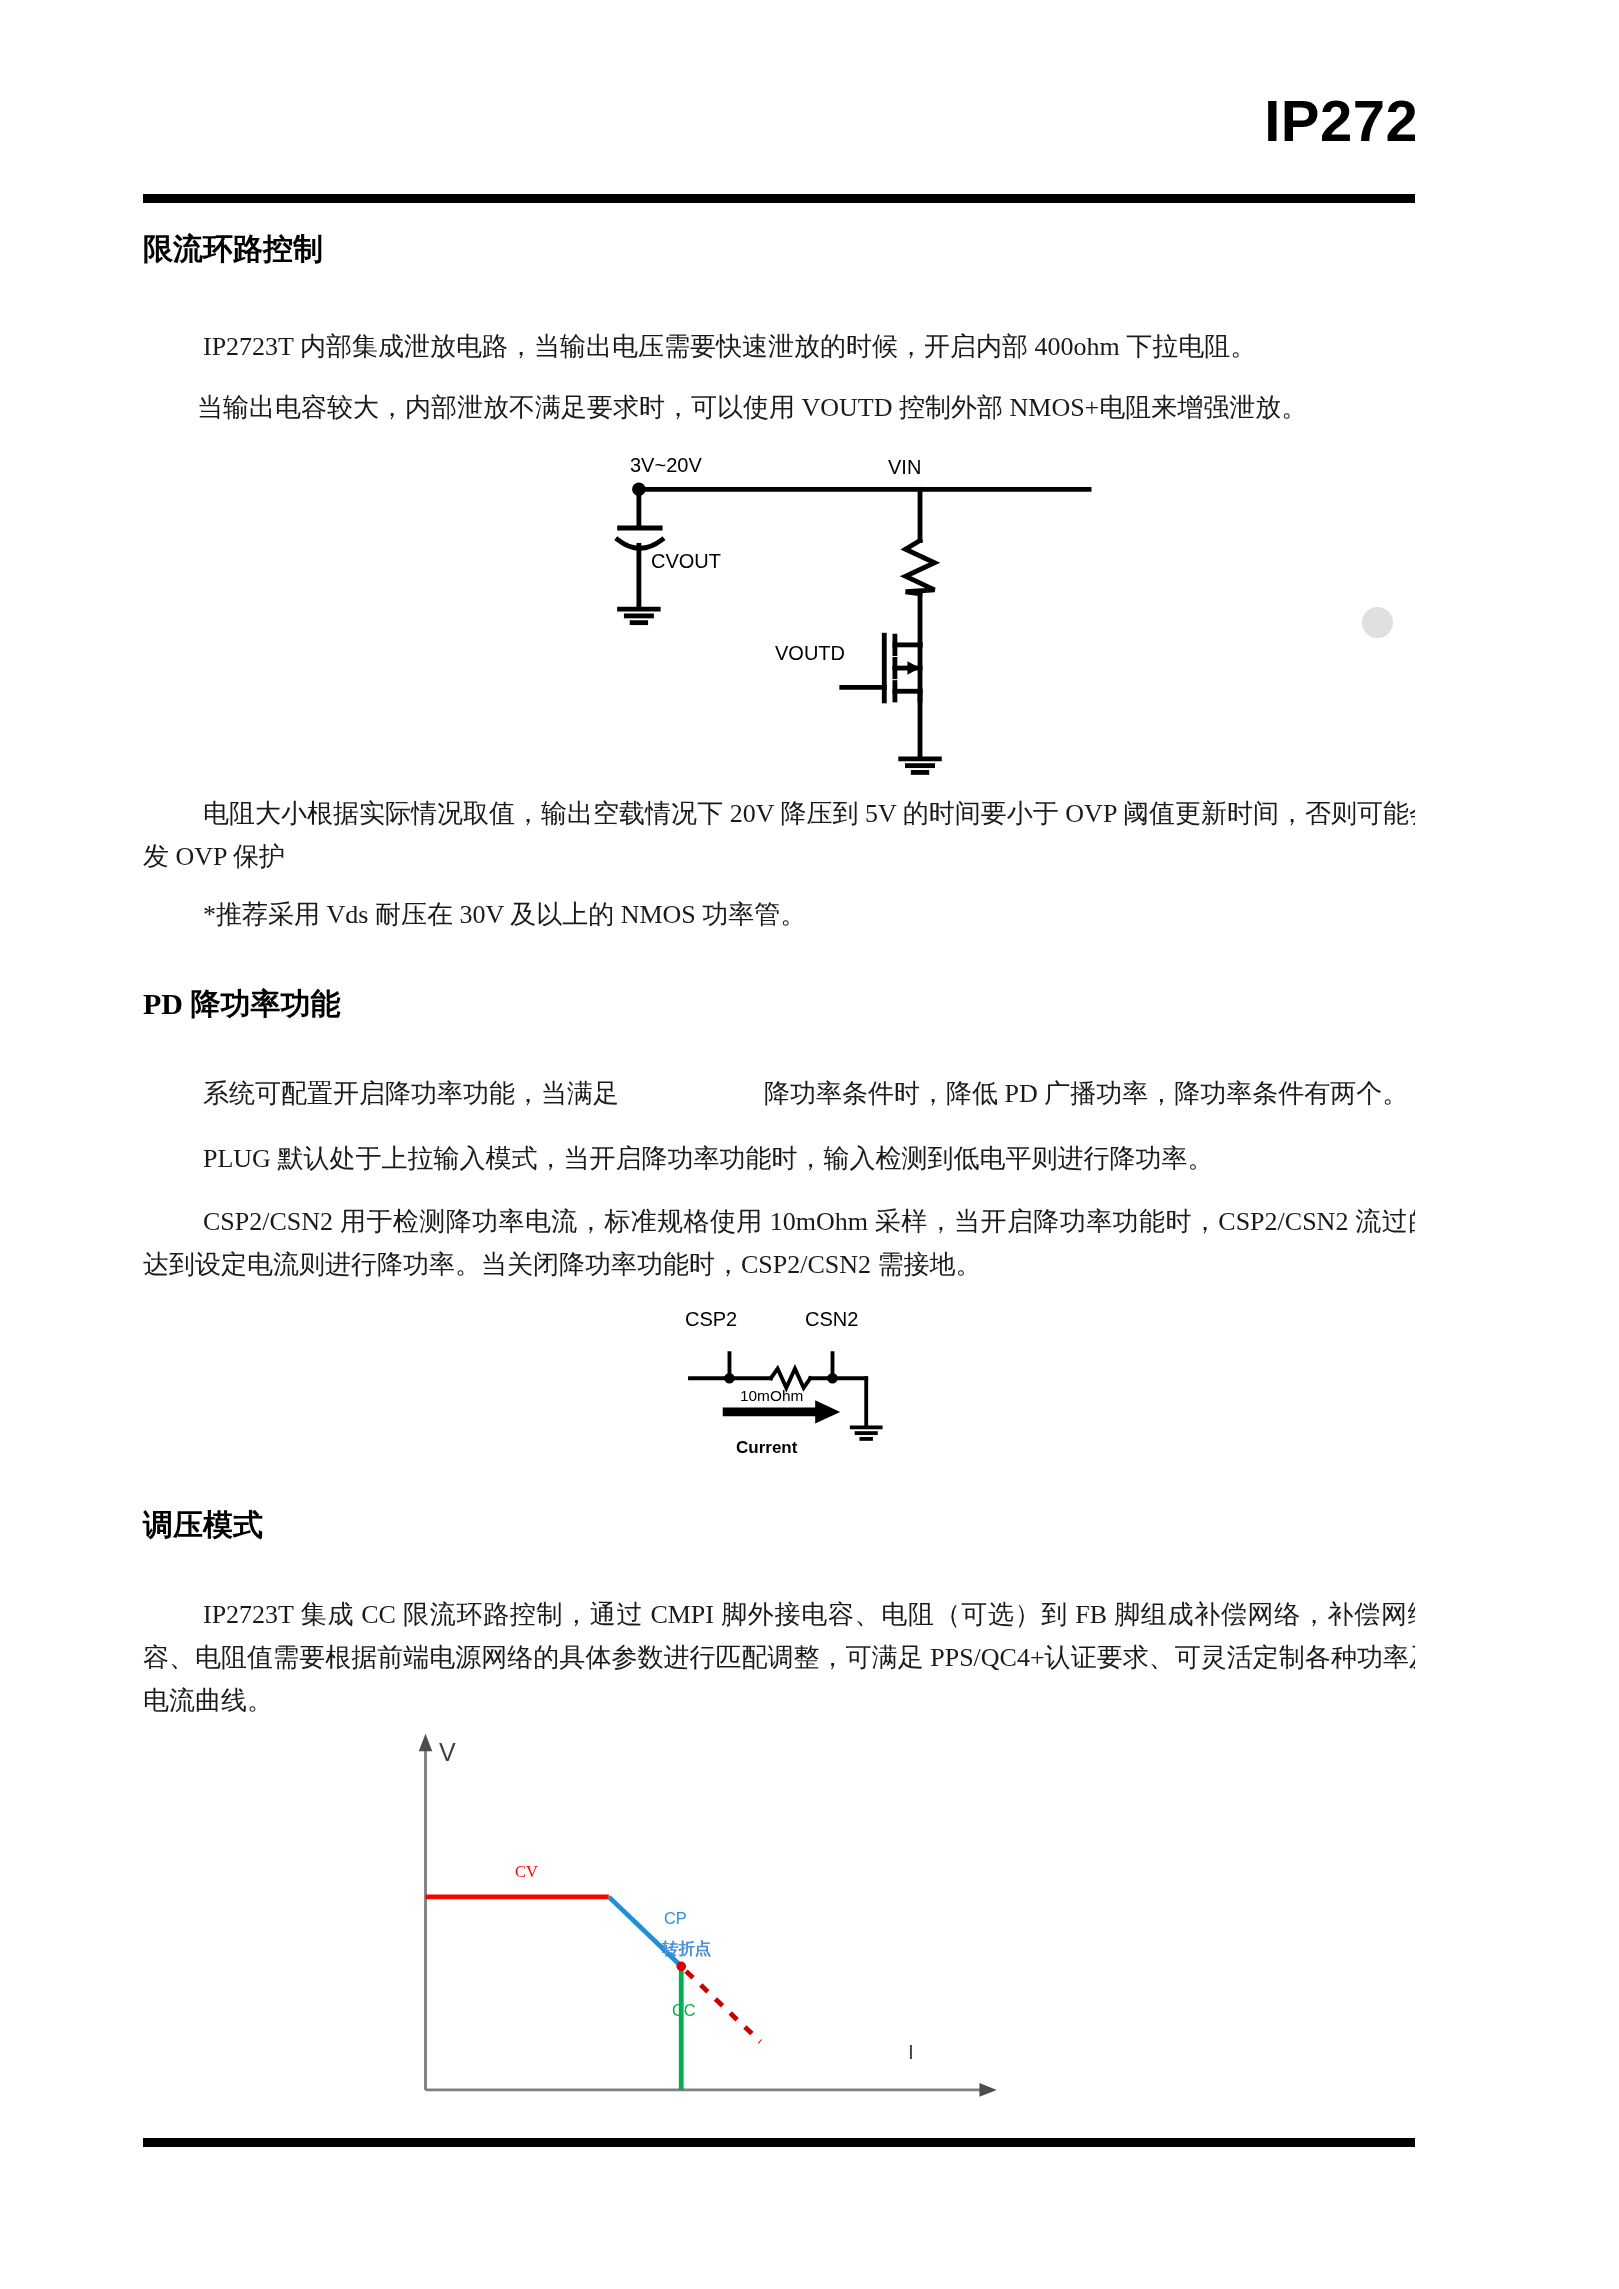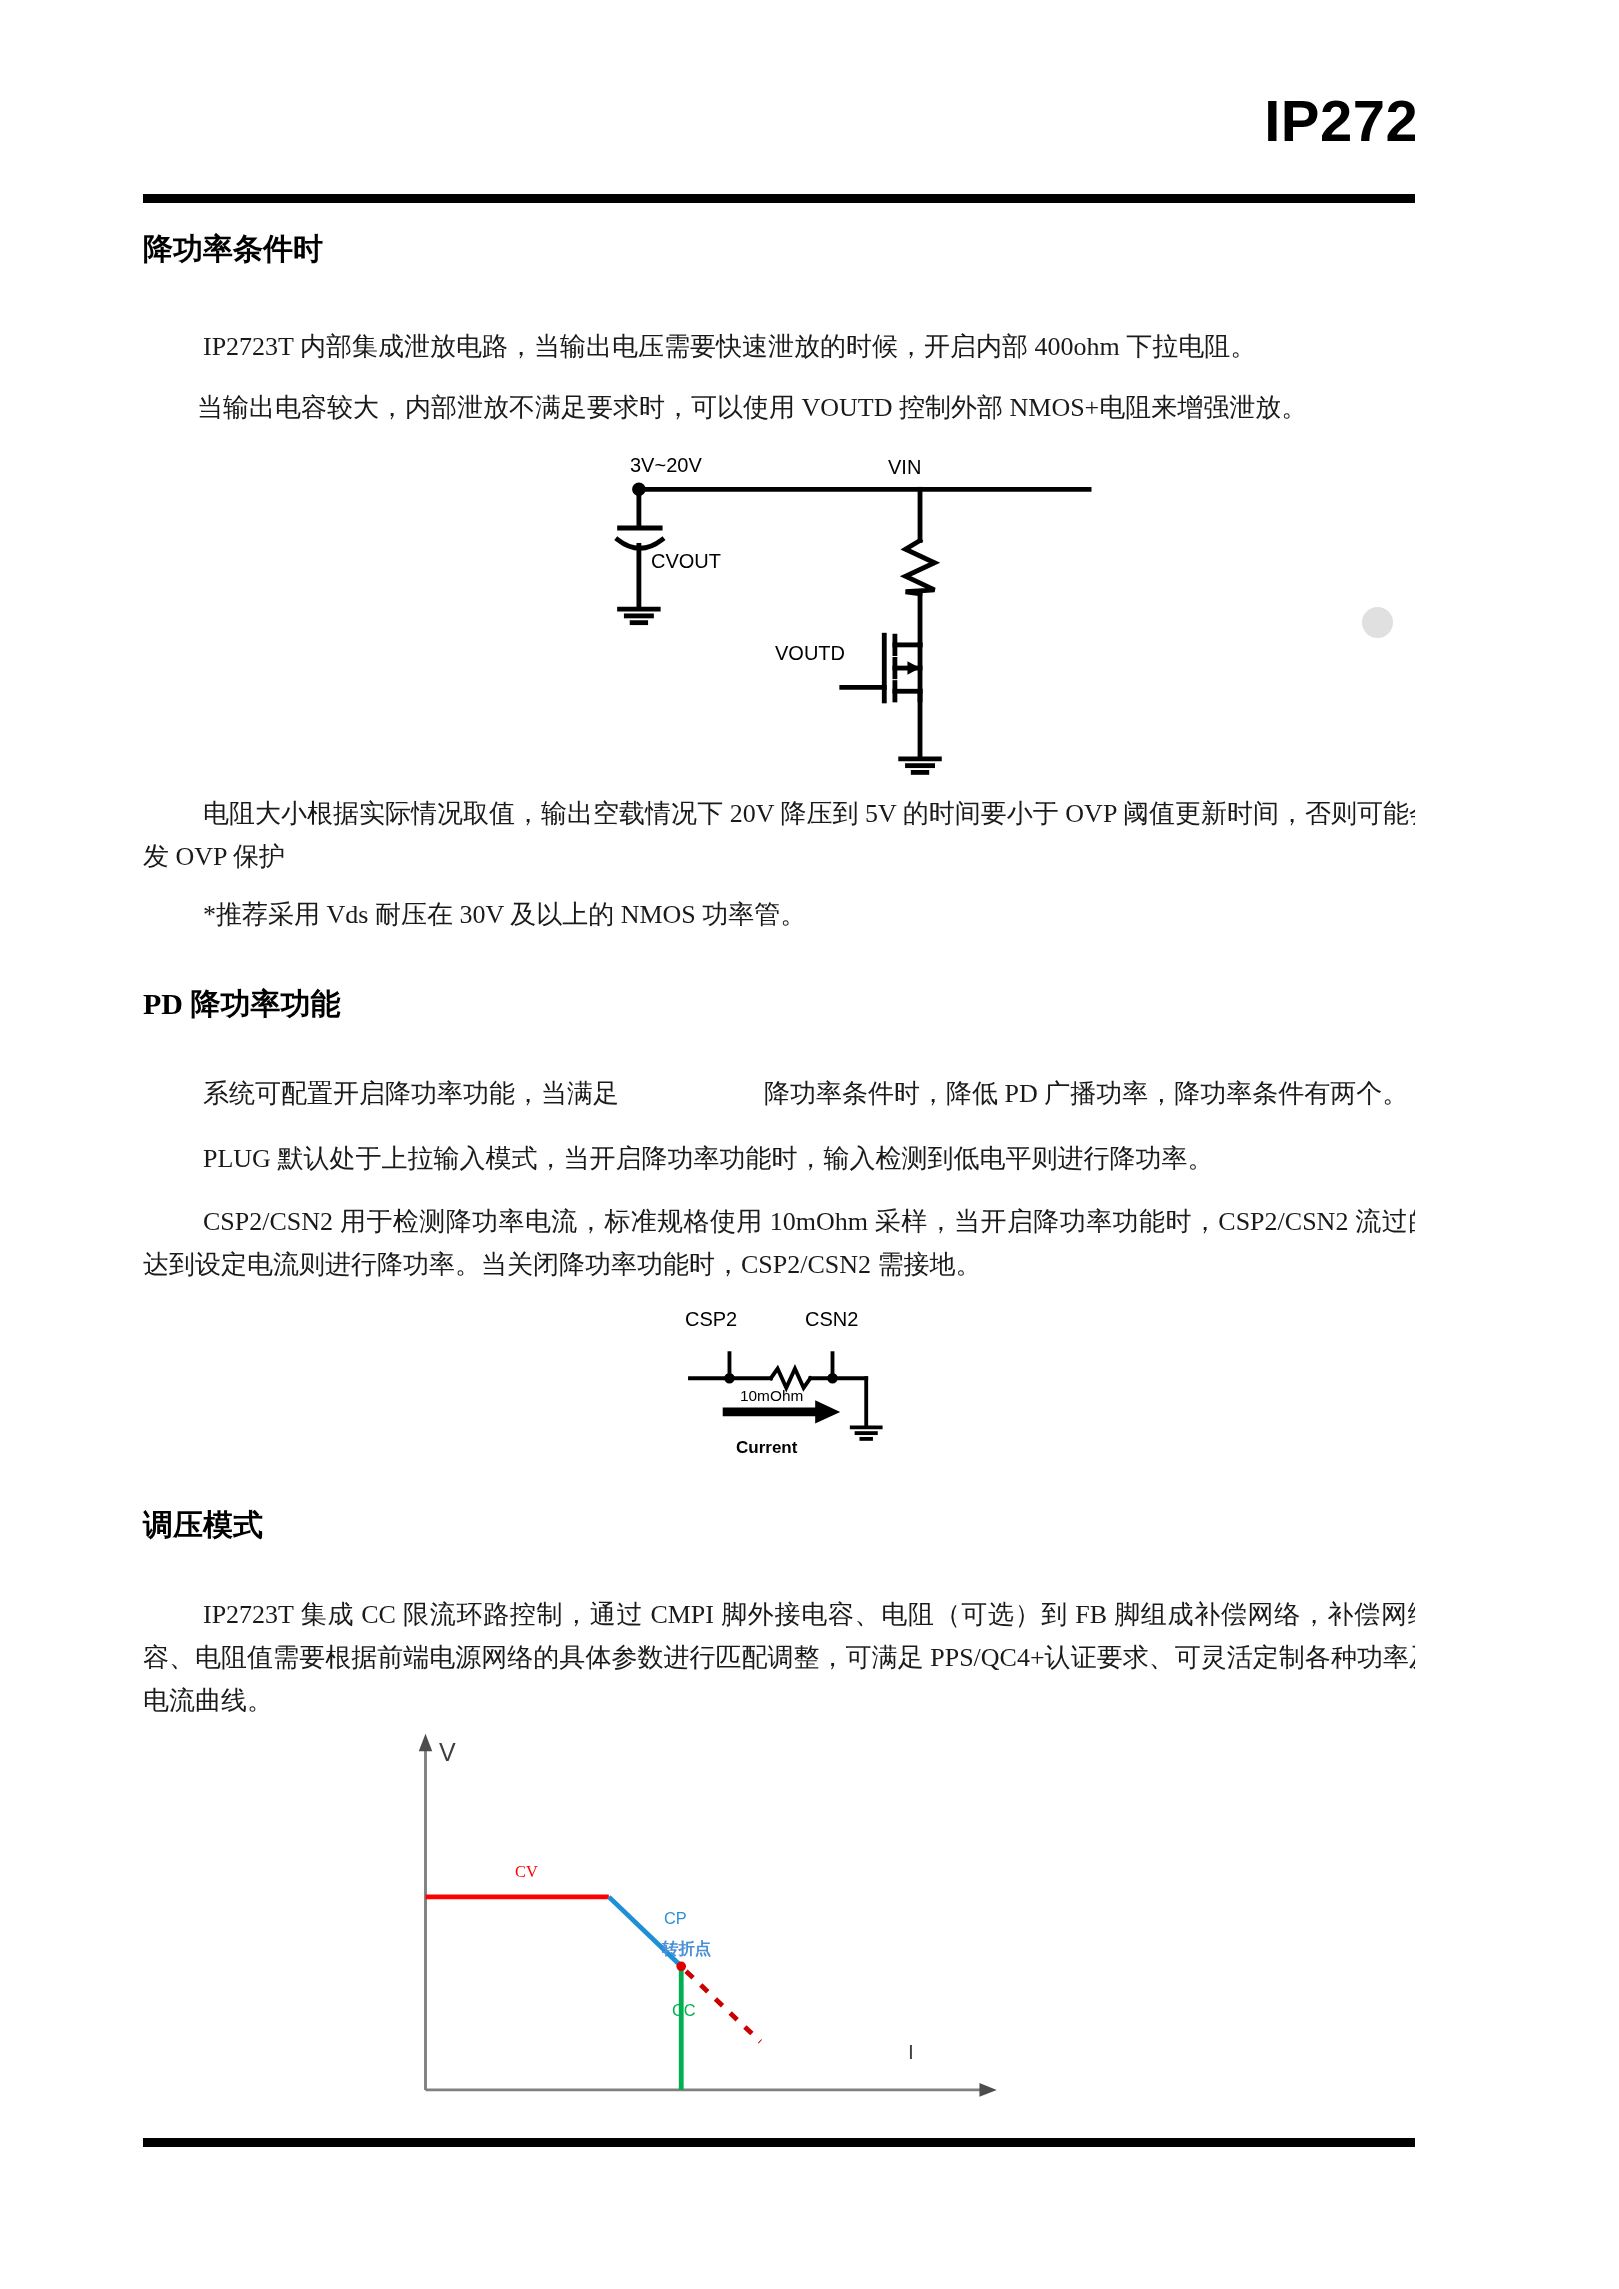--- a/index.html
+++ b/index.html
@@ -102,21 +102,21 @@
   .svg-wrap { position: absolute; }
 </style>
 </head>
 <body>
 
 <div id="page">
 
   <div class="doc-title">IP2723T</div>
   <div class="rule-top"></div>
 
-  <div class="h-sec" style="left:143px; top:230px;">降功率条件时</div>
+  <div class="h-sec" style="left:143px; top:230px;">限流环路控制</div>
 
   <div class="para" style="left:143px; top:325px; width:1344px; text-indent:60px;">IP2723T 内部集成泄放电路，当输出电压需要快速泄放的时候，开启内部 400ohm 下拉电阻。</div>
 
   <div class="para" style="left:137px; top:386px; width:1344px; text-indent:60px;">当输出电容较大，内部泄放不满足要求时，可以使用 VOUTD 控制外部 NMOS+电阻来增强泄放。</div>
 
   <div class="svg-wrap" style="left:579px; top:439px;">
     <svg width="541" height="348" viewBox="0 0 560 360">
       <g stroke="#000000" stroke-width="5" fill="none" stroke-linecap="square">
 
         <line x1="62" y1="52" x2="528" y2="52"></line>

